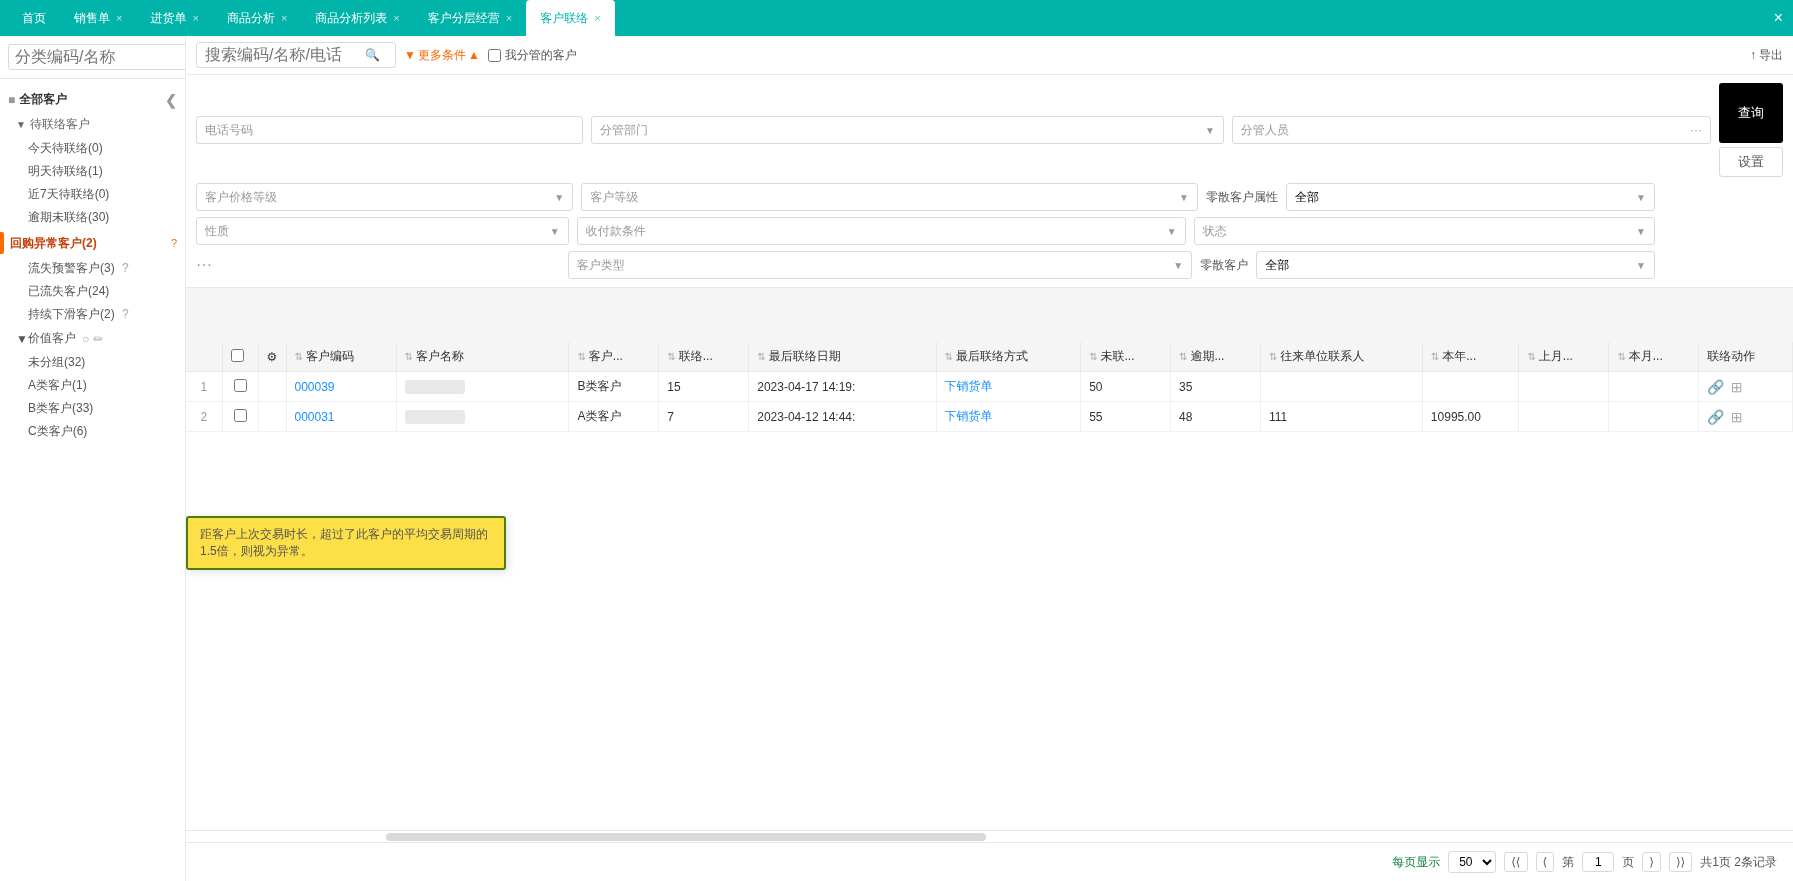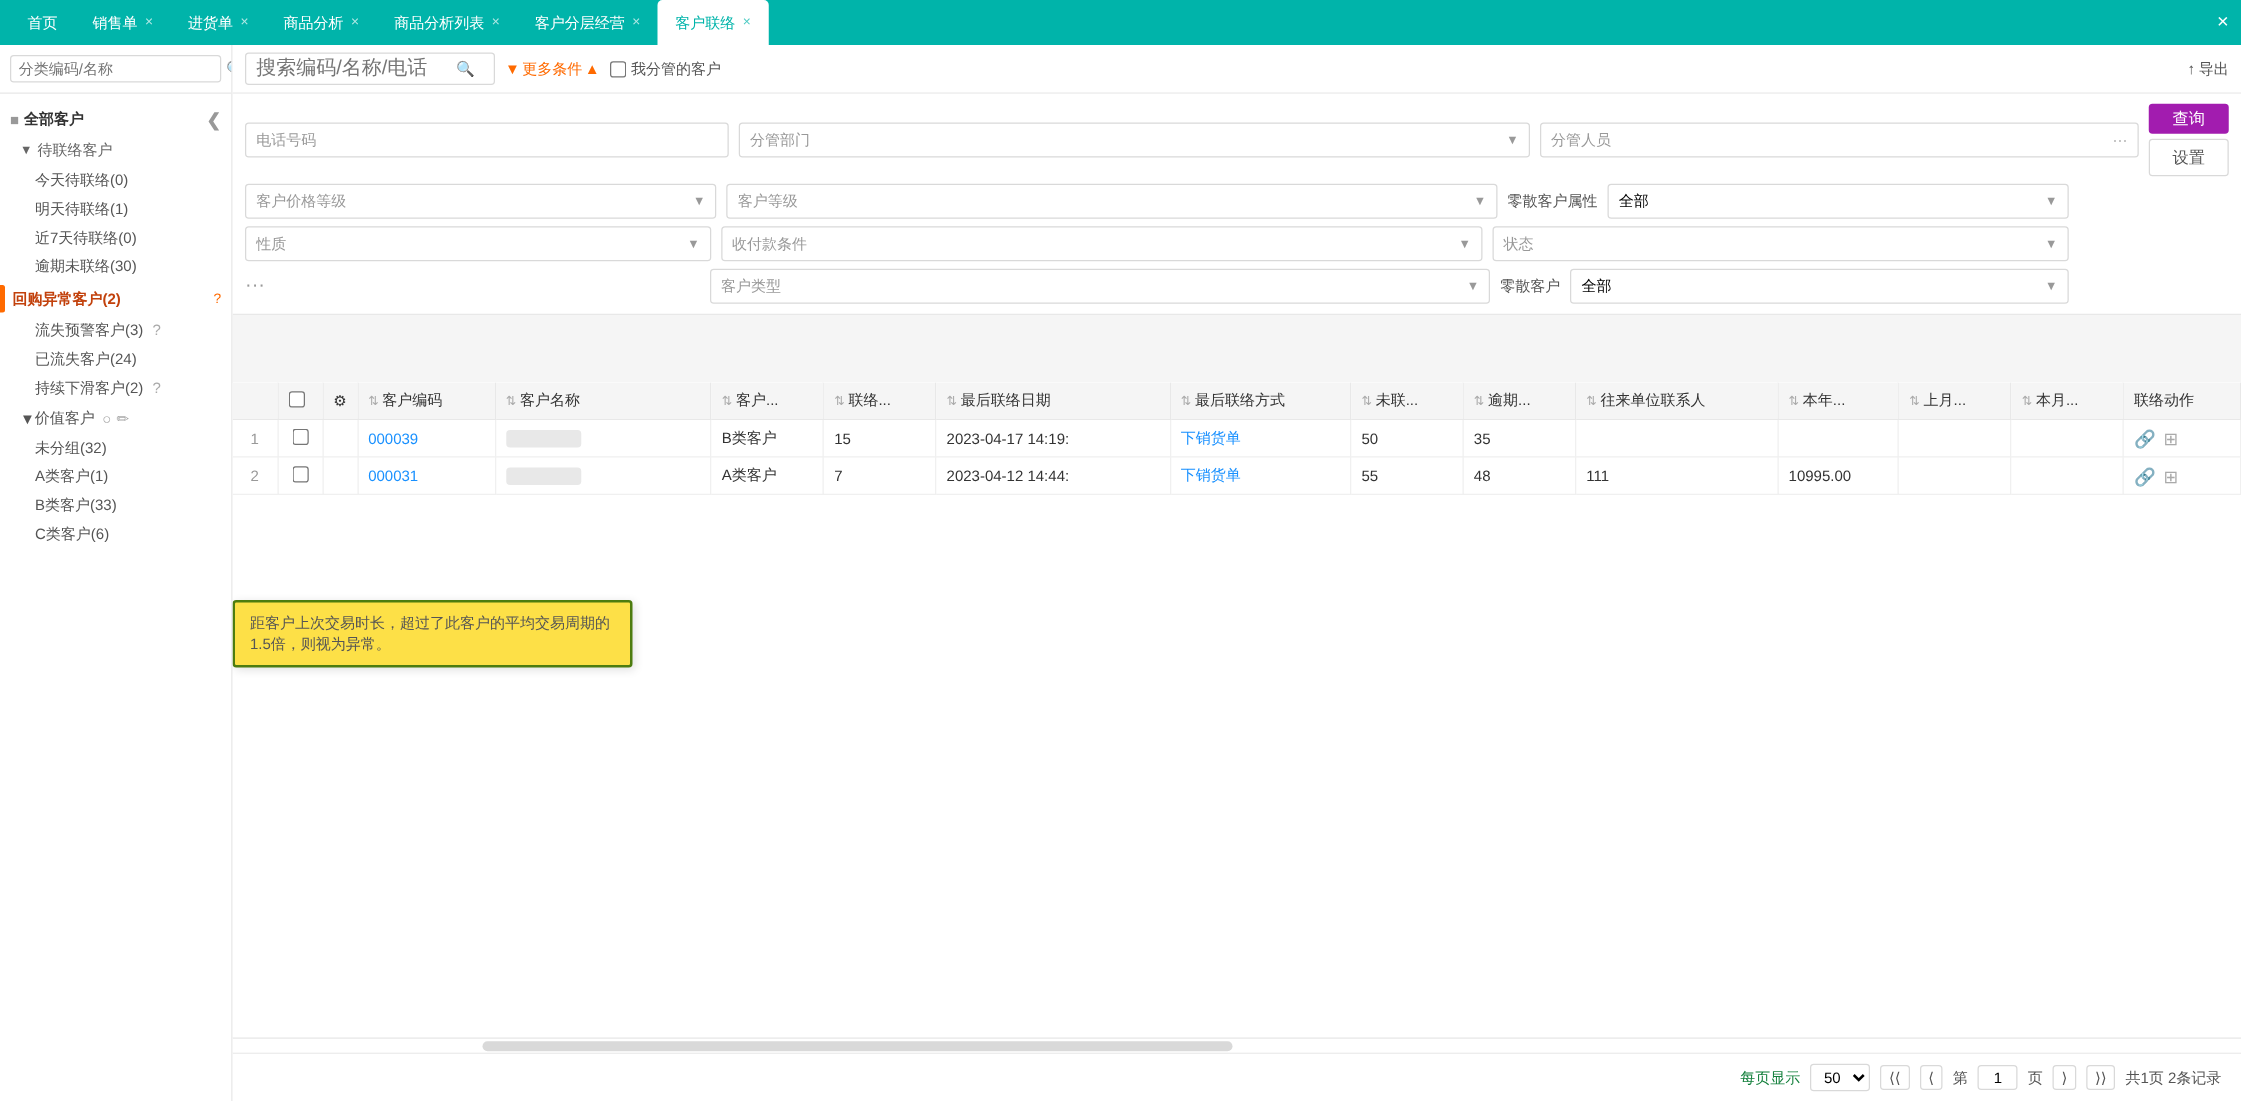--- a/index.html
+++ b/index.html
@@ -35,21 +35,21 @@
     .sidebar {
       width: 186px; background: #fff; border-right: 1px solid #e8e8e8;
       display: flex; flex-direction: column; overflow: hidden;
     }
     .sidebar-search {
       display: flex; align-items: center; padding: 8px;
       border-bottom: 1px solid #e8e8e8;
     }
     .sidebar-search input {
       flex: 1; border: 1px solid #d9d9d9; border-radius: 3px;
-      padding: 3px 6px; font-size: 12px; outline: none;
+      padding: 3px 6px; font-size: 16px; outline: none;
     }
     .sidebar-search .search-icon {
       margin-left: 4px; color: #999; cursor: pointer;
     }
     .sidebar-tree {
       flex: 1; overflow-y: auto; padding: 8px 0;
     }
     .tree-group-title {
       display: flex; align-items: center; padding: 4px 8px;
       font-weight: bold; color: #333; cursor: pointer;
@@ -118,22 +118,22 @@
       padding: 4px 8px; min-height: 28px; cursor: pointer;
       background: #fff; position: relative;
     }
     .filter-cell .cell-label {
       color: #999; font-size: 12px;
     }
     .filter-cell .cell-down {
       margin-left: auto; color: #999; font-size: 10px;
     }
     .query-btn {
-      background: #a21caf; color: #fff; border: none;
-      border-radius: 3px; padding: 3px 18px; cursor: pointer;
+      background: #000000; color: #fff; border: none;
+      border-radius: 3px; padding: 21px 18px; cursor: pointer;
       font-size: 13px; white-space: nowrap;
     }
     .setting-btn {
       background: #fff; color: #555; border: 1px solid #d9d9d9;
       border-radius: 3px; padding: 5px 18px; cursor: pointer;
       font-size: 13px; white-space: nowrap;
     }
     .dots-btn {
       color: #999; cursor: pointer; font-size: 16px;
       display: flex; align-items: center;

